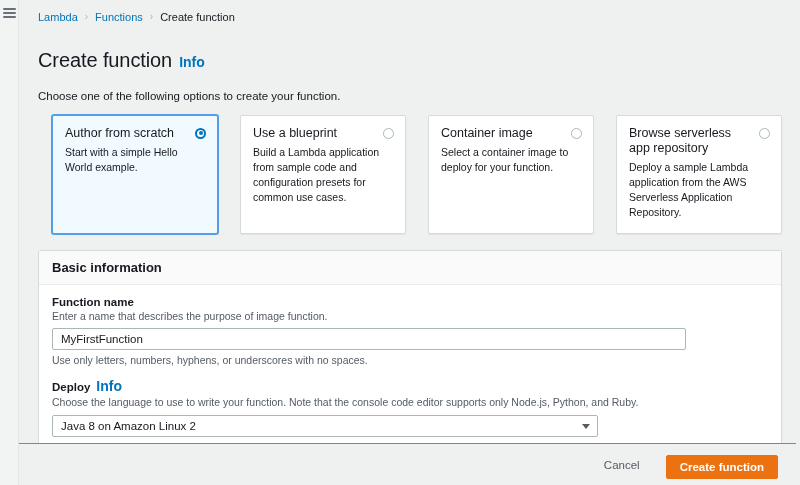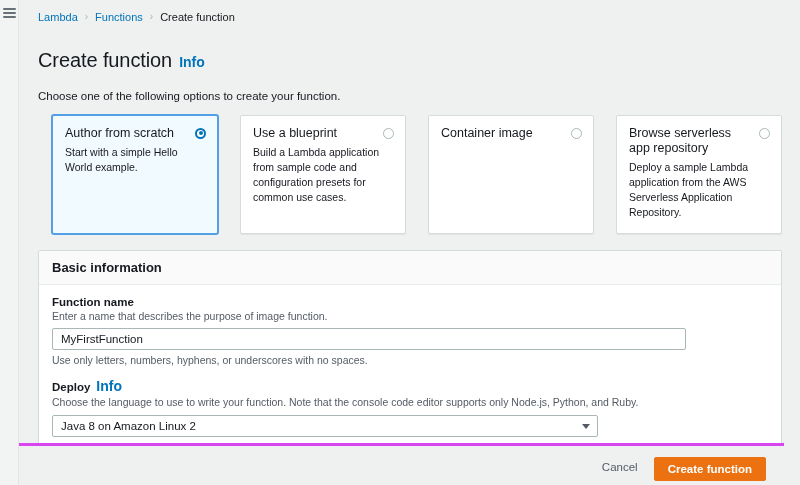--- a/index.html
+++ b/index.html
@@ -264,29 +264,29 @@
     width: 3px; height: 3px;
     margin: -1.5px 0 0 -1.5px;
     border-radius: 50%;
     background: #0073bb;
   }
   .radio-label { font-size: 11.5px; color: #16191f; font-weight: bold; }
 
   
   .footer {
     position: absolute;
-    left: 0; right: 16px;
+    left: 0; right: 4px;
     top: 443px;
     height: 42px;
-    border-top: 3px solid #d946ef;
+    border-top: 1px solid #d946ef;
     background: #eff1f0;
     display: flex;
     align-items: flex-start;
     justify-content: flex-end;
-    gap: 8px;
+    gap: 18px;
     padding: 11px 18px 0 0;
   }
   .btn-link {
     background: transparent;
     border: none;
     font-family: "Liberation Sans", sans-serif;
     font-size: 11.5px;
     color: #545b64;
     cursor: pointer;
     padding: 4px 8px;
@@ -349,20 +349,21 @@
             <div class="radio"></div>
           </div>
           <div class="card-desc">Build a Lambda application from sample code and configuration presets for common use cases.</div>
         </div>
 
         <div class="card">
           <div class="card-head">
             <div class="card-title">Container image</div>
             <div class="radio"></div>
           </div>
+          <div class="card-desc">Select a container image to deploy for your function.</div>
         </div>
 
         <div class="card">
           <div class="card-head">
             <div class="card-title">Browse serverless app repository</div>
             <div class="radio"></div>
           </div>
           <div class="card-desc">Deploy a sample Lambda application from the AWS Serverless Application Repository.</div>
         </div>
 

